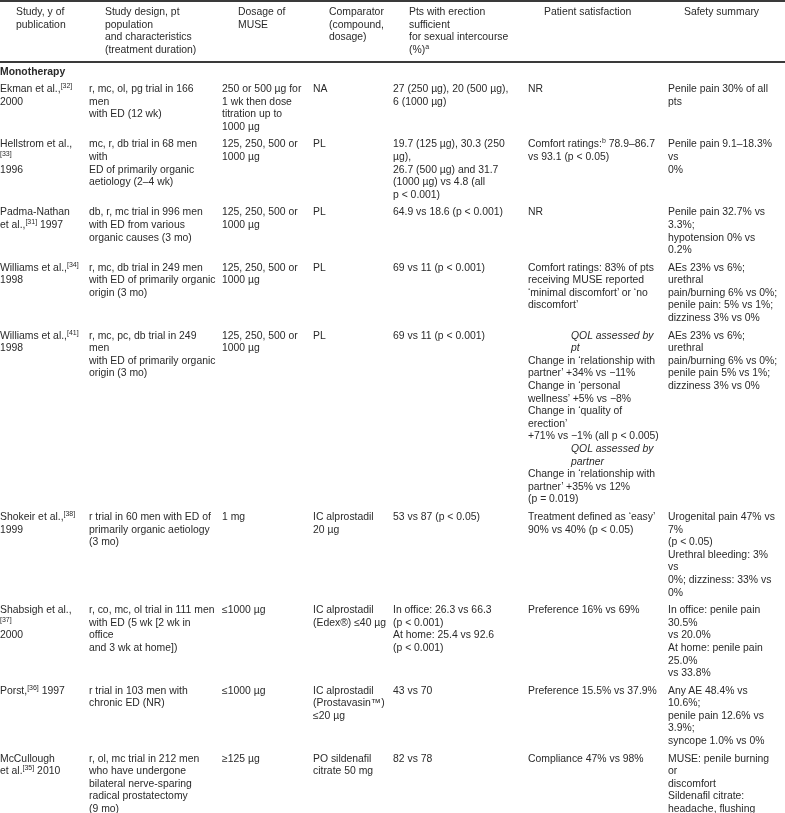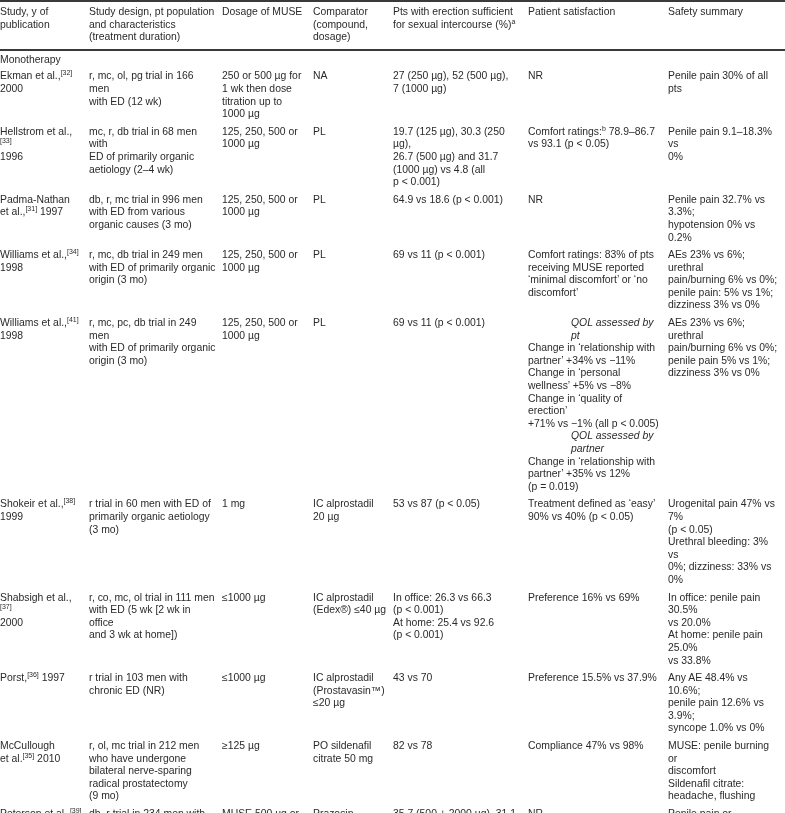--- a/index.html
+++ b/index.html
@@ -20,30 +20,30 @@
   table.main col.c2 { width: 133px; }
   table.main col.c3 { width: 91px; }
   table.main col.c4 { width: 80px; }
   table.main col.c5 { width: 135px; }
   table.main col.c6 { width: 140px; }
   table.main col.c7 { width: 117px; }
   thead th {
     font-weight: normal;
     text-align: left;
     vertical-align: top;
-    padding: 4px 6px 5px 0;
+    padding: 4px 6px 5px 16px;
     border-top: 2px solid #3a3a3a;
     border-bottom: 2px solid #3a3a3a;
   }
   td {
     vertical-align: top;
     padding: 3px 6px 2px 0;
   }
   tr.section td {
-    font-weight: normal;
+    font-weight: bold;
     padding-top: 3px;
     padding-bottom: 1px;
   }
   sup { font-size: 7px; line-height: 0; vertical-align: 4px; }
   .it { font-style: italic; margin-left: 43px; }
   .line { display: block; }
 </style>
 </head>
 <body>
 
@@ -107,22 +107,22 @@
           <td>
             <span class="line">250 or 500 µg for</span>
             <span class="line">1 wk then dose</span>
             <span class="line">titration up to</span>
             <span class="line">1000 µg</span>
           </td>
           <td>
             <span class="line">NA</span>
           </td>
           <td>
-            <span class="line">27 (250 µg), 52 (500 µg),</span>
-            <span class="line">7 (1000 µg)</span>
+            <span class="line">27 (250 µg), 20 (500 µg),</span>
+            <span class="line">6 (1000 µg)</span>
           </td>
           <td>
             <span class="line">NR</span>
           </td>
           <td>
             <span class="line">Penile pain 30% of all pts</span>
           </td>
         </tr>
         <tr>
           <td>

